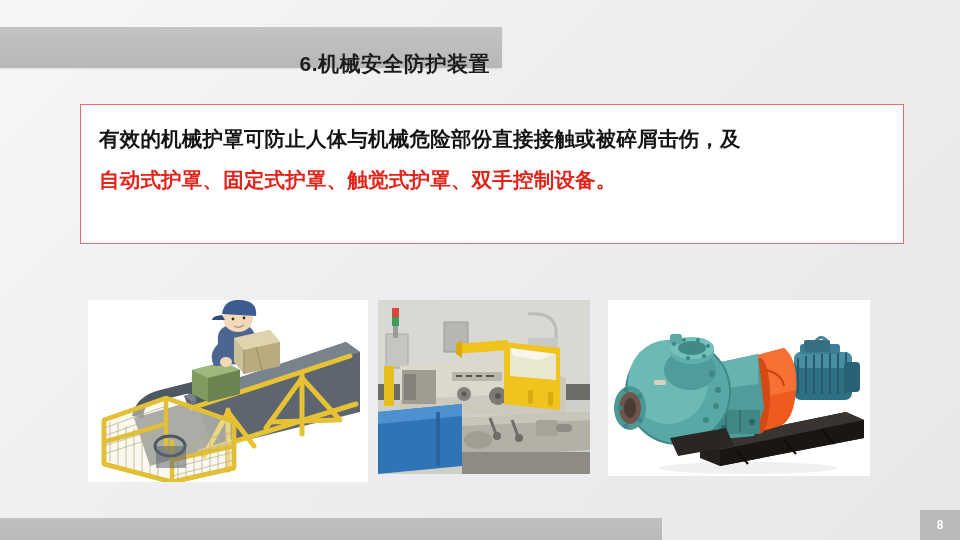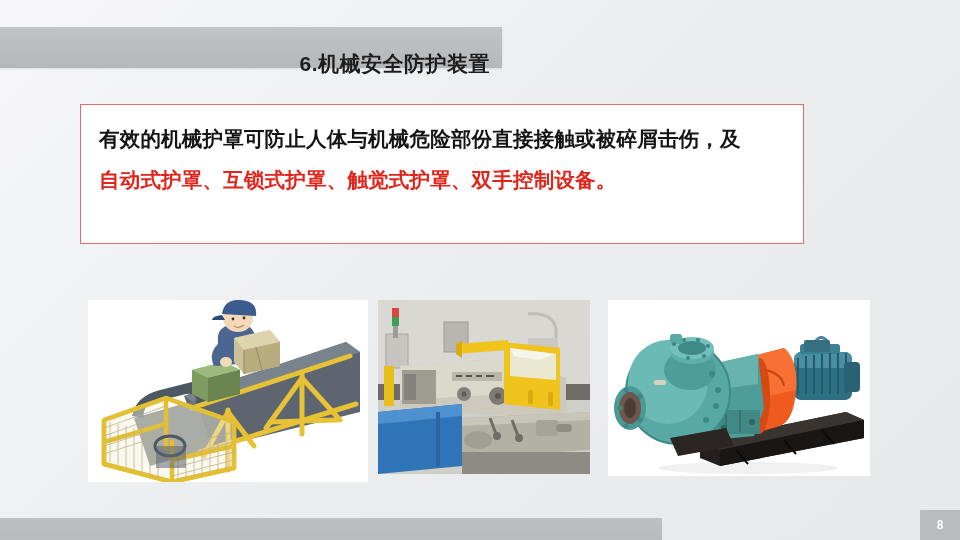--- a/index.html
+++ b/index.html
@@ -39,21 +39,21 @@
     letter-spacing: 0.5px;
     white-space: nowrap;
     margin-top: 16px;
   }
 
   
   #body-box {
     position: absolute;
     left: 80px;
     top: 104px;
-    width: 724px;
+    width: 824px;
     height: 140px;
     background: #ffffff;
     border: 1px solid #e46b6b;
     box-sizing: border-box;
     padding: 13px 16px 10px 18px;
   }
   .body-line {
     font-size: 20.5px;
     font-weight: bold;
     color: #141414;
@@ -118,21 +118,21 @@
 <body>
 
 <div id="slide">
 
   <div id="title-bar">
     <div id="title-text">6.机械安全防护装置</div>
   </div>
 
   <div id="body-box">
     <div class="body-line">有效的机械护罩可防止人体与机械危险部份直接接触或被碎屑击伤，及</div>
-    <div class="body-line hl-red">自动式护罩、互锁式护罩、触觉式护罩、双手控制设备。</div>
+    <div class="body-line hl-red">自动式护罩、固定式护罩、触觉式护罩、双手控制设备。</div>
   </div>
 
 
   <div class="pic" id="pic-conveyor">
     <svg viewBox="0 0 280 182" xmlns="http://www.w3.org/2000/svg">
       <rect x="0" y="0" width="280" height="182" fill="#ffffff"></rect>
 
       <polygon points="96,96 258,42 272,52 272,112 118,150" fill="#5d6670"></polygon>
       <polygon points="96,96 258,42 272,52 110,106" fill="#79838d"></polygon>
 

